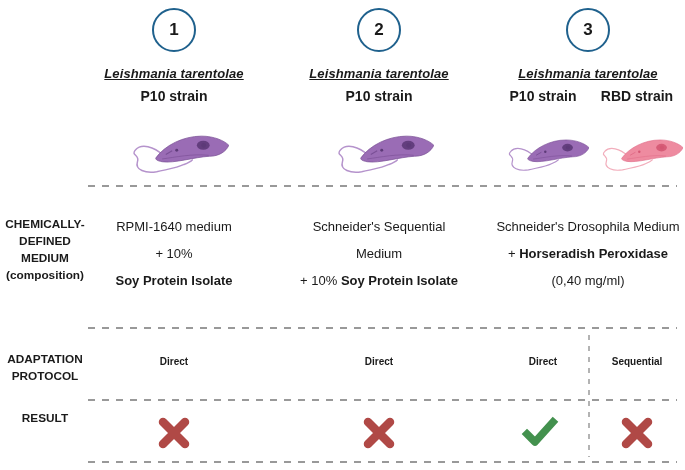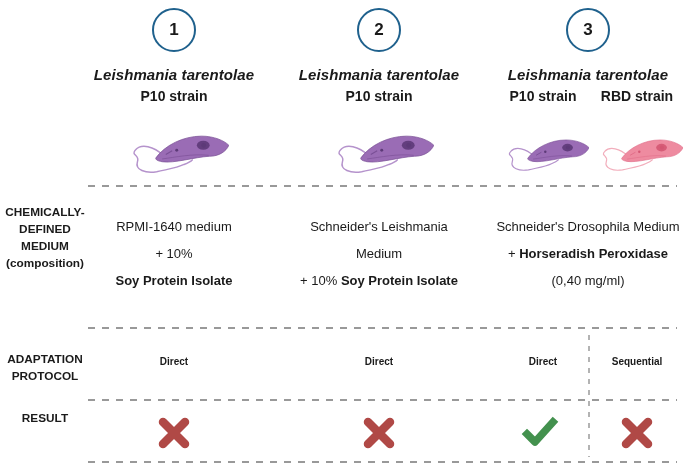--- a/index.html
+++ b/index.html
@@ -8,21 +8,21 @@
     --purple-body:#9a6cb5; --purple-edge:#7a4f96; --purple-dark:#5d3a78; --purple-flagellum:#b593cc;
     --pink-body:#ee8ba0; --pink-edge:#e06c87; --pink-dark:#d45672; --pink-flagellum:#f2aebc;
   }
   *{margin:0;padding:0;box-sizing:border-box;}
   html,body{background:#ffffff;}
   body{width:685px;height:470px;position:relative;font-family:"Liberation Sans",sans-serif;color:var(--text);overflow:hidden;}
   .abs{position:absolute;}
   .ctr{transform:translateX(-50%);}
   .circle{width:44px;height:44px;border:2.5px solid var(--circle-border);border-radius:50%;background:#fff;
           display:flex;align-items:center;justify-content:center;font-weight:bold;font-size:17px;}
-  .species{font-style:italic;font-weight:bold;font-size:15px;white-space:nowrap;letter-spacing:.1px;}
+  .species{font-style:italic;font-weight:bold;font-size:13px;white-space:nowrap;letter-spacing:.1px;text-decoration:underline;}
   .strain{font-weight:bold;font-size:14px;white-space:nowrap;}
   .med{width:230px;text-align:center;font-size:13px;line-height:27px;top:213px;}
   .med .b{font-weight:bold;}
   .side{left:0;width:90px;text-align:center;font-weight:bold;font-size:11.8px;line-height:17px;}
   .adapt{font-size:10px;white-space:nowrap;top:356px;font-weight:bold;}
   .hsep{left:88px;width:589px;height:2px;background:repeating-linear-gradient(90deg,var(--dash-line) 0 7px,transparent 7px 14px);}
   .vsep{left:588px;top:335px;width:2px;height:122px;background:repeating-linear-gradient(180deg,#b3b3b3 0 5px,transparent 5px 11px);}
   svg{display:block;}
   .flag{stroke:var(--purple-flagellum);}
   .body-fill{fill:var(--purple-body);stroke:var(--purple-edge);}
@@ -94,35 +94,35 @@
   <circle class="nuc" cx="63" cy="25.5" r="1.6"></circle>
   <path class="edge" d="M51,30 L58,26" fill="none" stroke-width="1.2"></path>
 </svg>
 
 <div class="abs hsep" style="top:185px;"></div>
 <div class="abs hsep" style="top:327px;"></div>
 <div class="abs hsep" style="top:399px;"></div>
 <div class="abs hsep" style="top:461px;"></div>
 <div class="abs vsep"></div>
 
-<div class="abs side" style="top:204px;">
+<div class="abs side" style="top:216px;">
   <div>CHEMICALLY-</div>
   <div>DEFINED</div>
   <div>MEDIUM</div>
   <div>(composition)</div>
 </div>
 
 <div class="abs ctr med" style="left:174px;">
   <div>RPMI-1640 medium</div>
   <div>+ 10%</div>
   <div class="b">Soy Protein Isolate</div>
 </div>
 
 <div class="abs ctr med" style="left:379px;">
-  <div>Schneider's Leishmania</div>
+  <div>Schneider's Sequential</div>
   <div>Medium</div>
   <div><span>+ 10% </span><span class="b">Soy Protein Isolate</span></div>
 </div>
 
 <div class="abs ctr med" style="left:588px;width:240px;">
   <div>Schneider's Drosophila Medium</div>
   <div><span>+ </span><span class="b">Horseradish Peroxidase</span></div>
   <div>(0,40 mg/ml)</div>
 </div>
 

